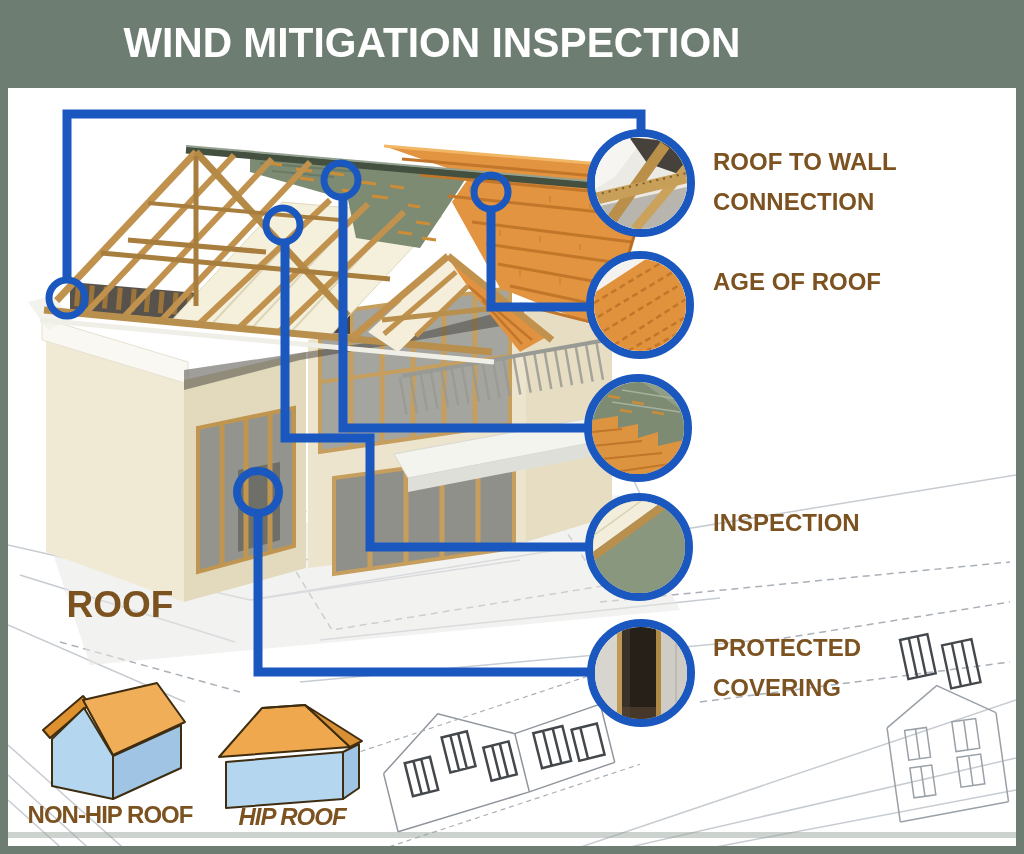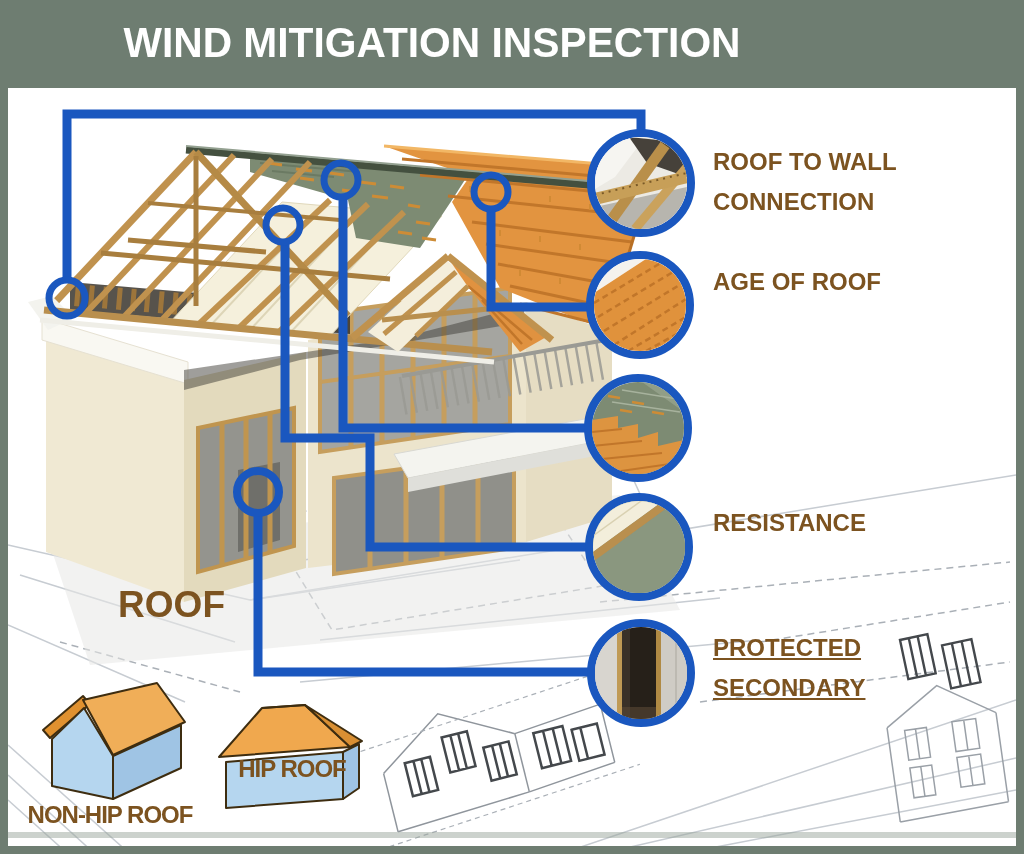--- a/index.html
+++ b/index.html
@@ -18,29 +18,29 @@
   .callout-circle{
     position:absolute;width:108px;height:108px;box-sizing:border-box;
     border:8px solid #1a57bf;border-radius:50%;background:#fff;overflow:hidden;
   }
   .callout-circle svg{display:block;width:92px;height:92px;}
   .callout-label{
     position:absolute;left:713px;color:#7c5320;font-weight:bold;
     font-size:24px;line-height:40px;white-space:nowrap;letter-spacing:0px;
   }
   .geo-title{
-    position:absolute;left:15px;top:584px;width:210px;text-align:right;
+    position:absolute;left:15px;top:584px;width:210px;text-align:center;
     color:#7c5320;font-weight:bold;font-size:37px;line-height:41px;letter-spacing:0px;
   }
   .roof-type-label{
     position:absolute;color:#7c5320;font-weight:bold;font-size:24px;
     letter-spacing:-1px;text-align:center;white-space:nowrap;
   }
   .label-nonhip{left:10px;top:801px;width:200px;}
-  .label-hip{left:212px;top:755px;width:160px;}
+  .label-hip{left:212px;top:803px;width:160px;font-style:italic;}
 </style>
 </head>
 <body>
 
 <div class="frame">
 
   <div class="header">
     <h1>WIND MITIGATION INSPECTION</h1>
   </div>
 
@@ -380,25 +380,25 @@
   </div>
 
   <div class="callout-label" style="top:142px;">
     <div>ROOF TO WALL</div>
     <div>CONNECTION</div>
   </div>
   <div class="callout-label" style="top:262px;">
     <div>AGE OF ROOF</div>
   </div>
   <div class="callout-label" style="top:503px;">
-    <div>RESISTANCE</div>
-  </div>
-  <div class="callout-label" style="top:628px;text-decoration:underline;">
+    <div>INSPECTION</div>
+  </div>
+  <div class="callout-label" style="top:628px;">
     <div>PROTECTED</div>
-    <div>SECONDARY</div>
+    <div>COVERING</div>
   </div>
 
   <div class="geo-title">
     <div>ROOF</div>
   </div>
   <div class="roof-type-label label-nonhip">NON-HIP ROOF</div>
   <div class="roof-type-label label-hip">HIP ROOF</div>
 
 </div>
 

